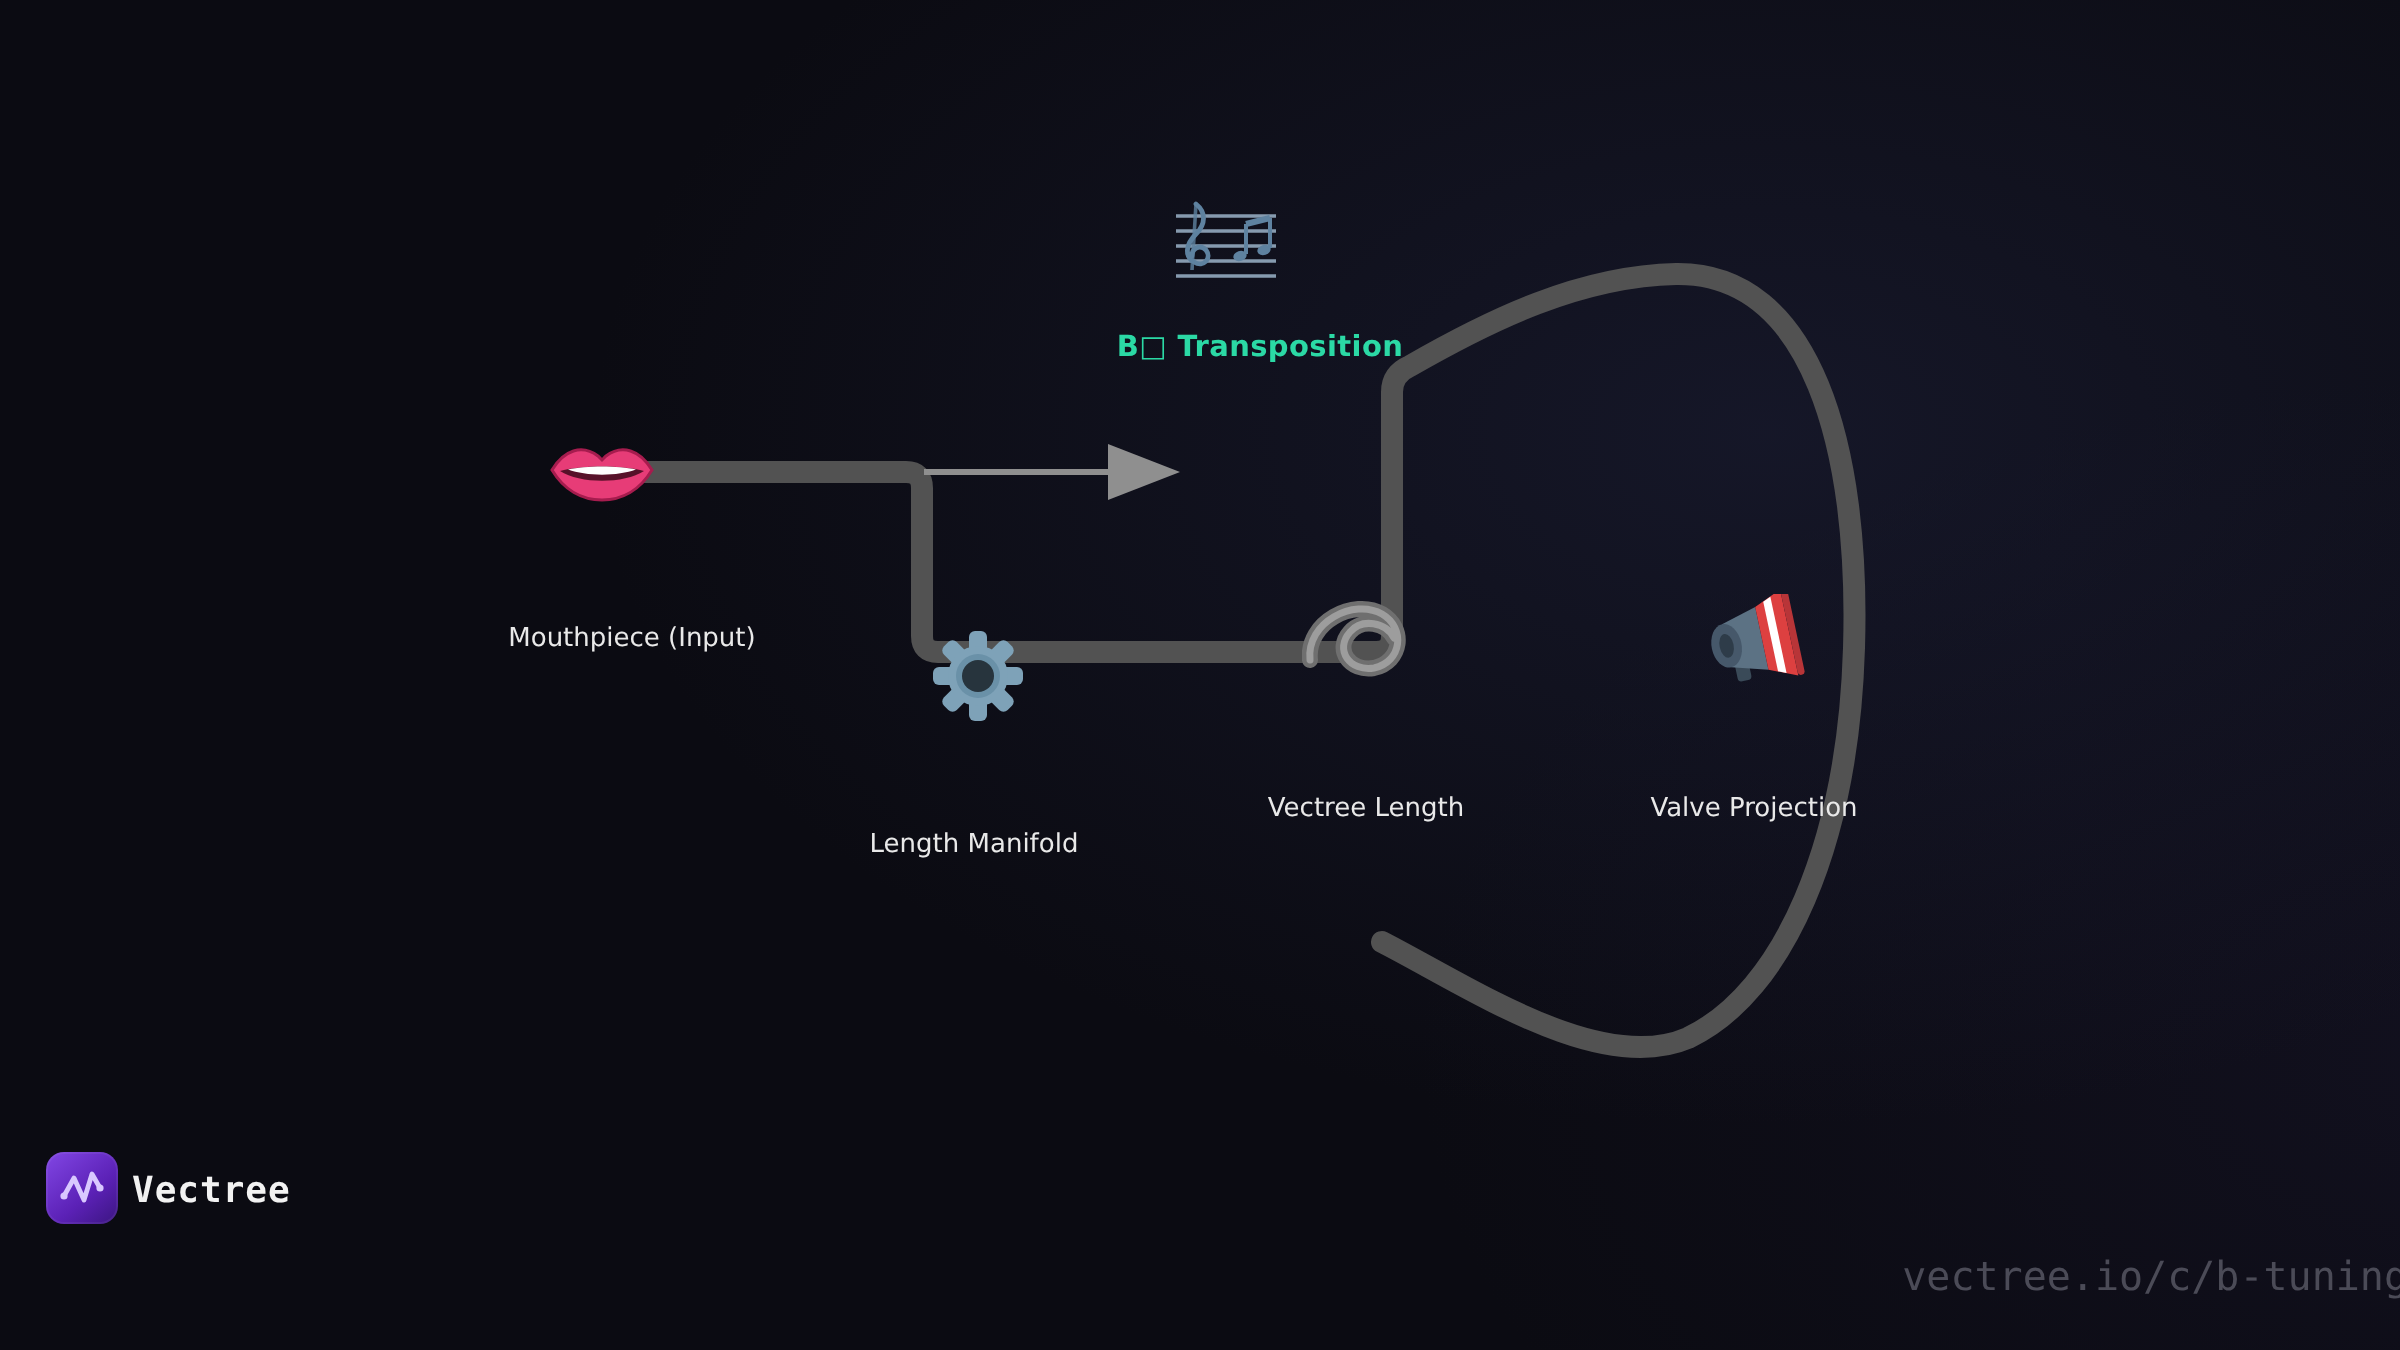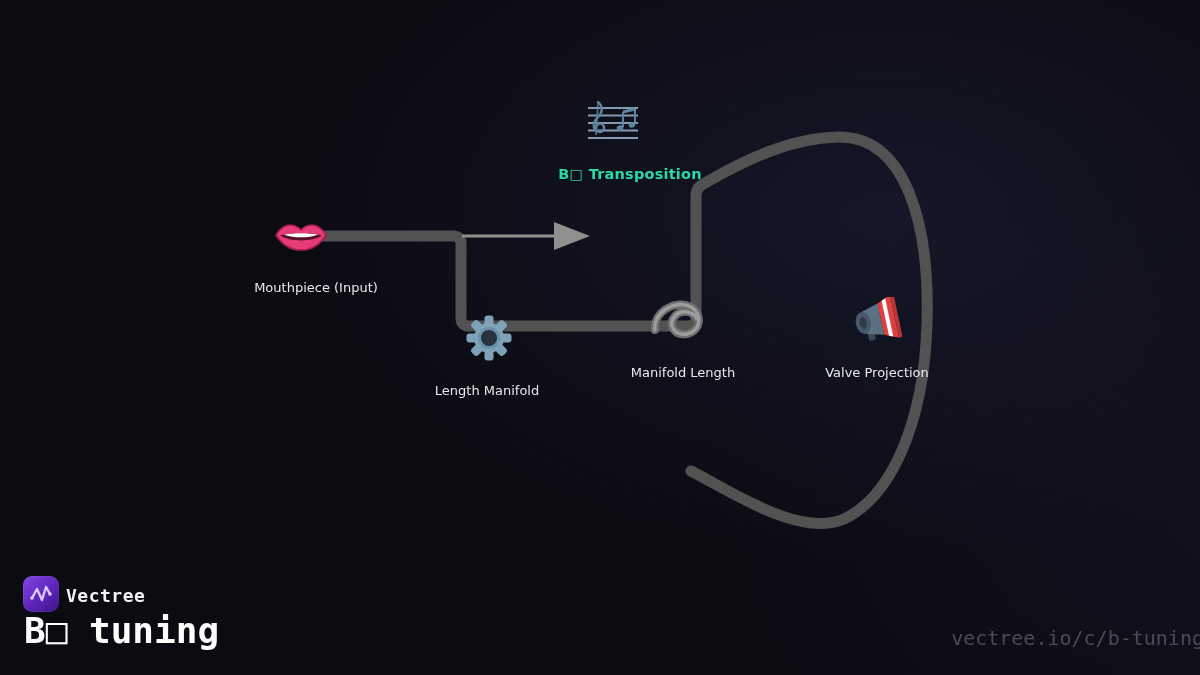--- a/index.html
+++ b/index.html
@@ -19,21 +19,21 @@
   #icon-gear  { left:466px; top:315px; }
   #icon-loop  { left:651px; top:297px; }
   #icon-mega  { left:851px; top:297px; }
   .transposition {
     position:absolute; left:630px; top:166px; transform:translateX(-50%);
     color:#2bd9a5; font-weight:bold; font-size:14.5px; white-space:nowrap;
     letter-spacing:.2px;
   }
   .node-label {
     position:absolute; transform:translateX(-50%);
-    color:#e9e9e9; font-size:13px; white-space:nowrap;
+    color:#e9e9e9; font-size:13px; white-space:nowrap;margin-top:32px;
   }
   #label-mouthpiece { left:316px; top:280px; }
   #label-valve      { left:487px; top:383px; }
   #label-resonant   { left:683px; top:365px; }
   #label-bell       { left:877px; top:365px; }
   .logo {
     position:absolute; left:23px; top:576px; width:36px; height:36px;
     border-radius:9px;
     background:linear-gradient(140deg,#8247e5 0%,#5b21b6 60%,#3b1580 100%);
     display:flex; align-items:center; justify-content:center;
@@ -117,21 +117,21 @@
     </svg>
   </div>
   <div class="node-label" id="label-valve">Length Manifold</div>
 
   <div class="icon" id="icon-loop">
     <svg width="56" height="44" viewBox="0 0 56 44">
       <path d="M4 33 C 2 14 26 2 40 10 C 52 17 50 34 36 37 C 24 39 16 28 24 19 C 30 12 42 14 46 22" fill="none" stroke="#6f6f6f" stroke-width="8" stroke-linecap="round"></path>
       <path d="M4 33 C 2 14 26 2 40 10 C 52 17 50 34 36 37 C 24 39 16 28 24 19 C 30 12 42 14 46 22" fill="none" stroke="#9d9d9d" stroke-width="3.5" stroke-linecap="round"></path>
     </svg>
   </div>
-  <div class="node-label" id="label-resonant">Manifold Length</div>
+  <div class="node-label" id="label-resonant">Vectree Length</div>
 
   <div class="icon" id="icon-mega">
     <svg width="52" height="46" viewBox="0 0 52 46">
       <g transform="rotate(-12 26 23)">
         <rect x="14" y="31" width="7" height="11" rx="2" fill="#3a4a58"></rect>
         <path d="M12 12 L30 7 L30 39 L12 34 Z" fill="#5c7284"></path>
         <ellipse cx="12" cy="23" rx="7.5" ry="11" fill="#46586a"></ellipse>
         <ellipse cx="12" cy="23" rx="3.5" ry="6" fill="#2e3c49"></ellipse>
         <path d="M30 7 L44 1 L44 45 L30 39 Z" fill="#dd4040"></path>
         <path d="M34.5 5.2 L38.5 3.5 L38.5 42.5 L34.5 40.8 Z" fill="#ffffff"></path>
@@ -142,16 +142,15 @@
   <div class="node-label" id="label-bell">Valve Projection</div>
 
   <div class="logo">
     <svg width="36" height="36" viewBox="0 0 36 36">
       <path d="M9 22 L14 13 L19 24 L23 11 L27 18" fill="none" stroke="#d9c8ff" stroke-width="2.4" stroke-linecap="round" stroke-linejoin="round"></path>
       <circle cx="9" cy="22" r="1.8" fill="#d9c8ff"></circle>
       <circle cx="27" cy="18" r="1.8" fill="#d9c8ff"></circle>
     </svg>
   </div>
   <div class="brand">Vectree</div>
-  <div class="heading">B□ tuning</div>
   <div class="url">vectree.io/c/b-tuning</div>
 
 </div>
 
 </body></html>

